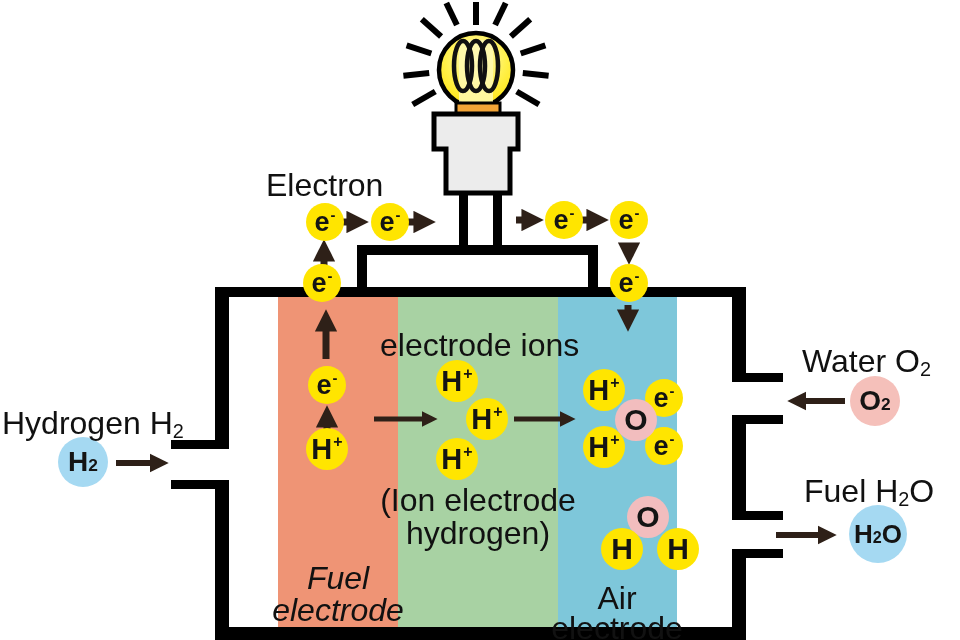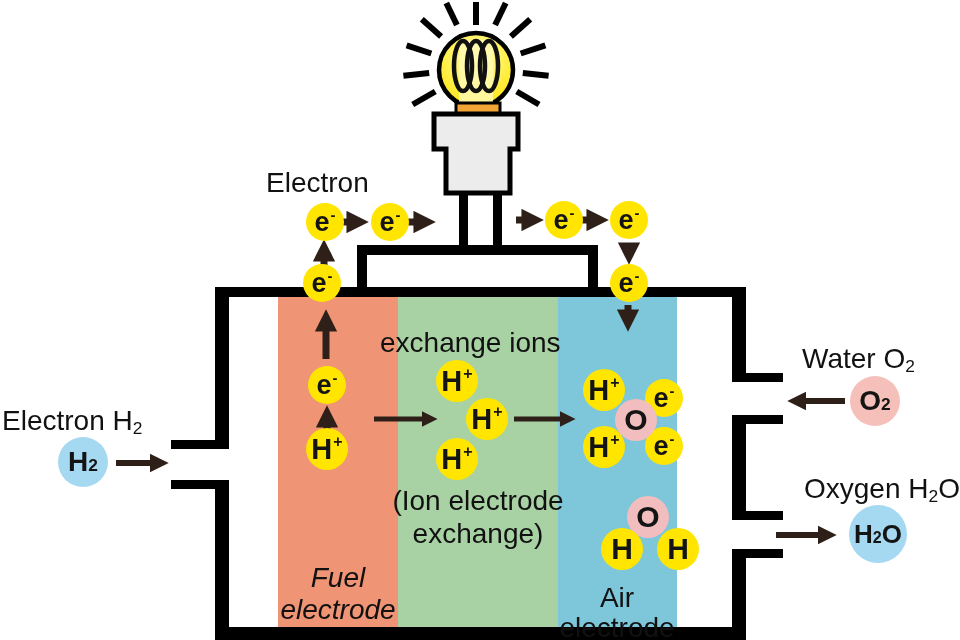--- a/index.html
+++ b/index.html
@@ -17,21 +17,21 @@
   .ion{width:42px;height:42px;background:#FFE500;font-size:29px;}
   .atom{width:42px;height:42px;font-size:30px;}
   .pinkbg{background:#F2BDBE;}
   .yellowbg{background:#FFE500;}
   .mol{background:#A5D9F2;font-size:28px;}
   .mol.o2{background:#F5C0BA;width:50px;height:50px;}
   .mol.h2{width:50px;height:50px;}
   .mol.h2o{width:58px;height:58px;font-size:26px;}
   .sp{font-size:.55em;position:relative;top:-.42em;margin-left:1px;}
   .sb{font-size:.62em;position:relative;top:.22em;}
-  .label{position:absolute;font-size:28px;white-space:nowrap;}
+  .label{position:absolute;font-size:32px;white-space:nowrap;}
   .label.center{text-align:center;}
   svg{position:absolute;left:0;top:0;pointer-events:none;}
 </style>
 </head>
 <body>
 
 <div id="stage">
 
   <div class="band orange"></div>
   <div class="band green"></div>
@@ -197,34 +197,34 @@
       <span>O</span>
       <span class="sb">2</span>
     </div>
   <div class="circ mol h2o" style="left:849px;top:505px;">
       <span>H</span>
       <span class="sb">2</span>
       <span>O</span>
     </div>
 
   <div class="label" style="left:266px;top:167px;">Electron</div>
-  <div class="label" style="left:380px;top:327px;">exchange ions</div>
+  <div class="label" style="left:380px;top:327px;">electrode ions</div>
 
   <div class="label center" style="left:368px;top:484px;width:220px;line-height:33px;">
     <div>(Ion electrode</div>
-    <div>exchange)</div>
+    <div>hydrogen)</div>
   </div>
 
   <div class="label center" style="left:268px;top:562px;width:140px;line-height:32px;font-style:italic;">
     <div>Fuel</div>
     <div>electrode</div>
   </div>
 
   <div class="label center" style="left:547px;top:565px;width:140px;line-height:30px;margin-top:18px;">
     <div>Air</div>
     <div>electrode</div>
   </div>
 
-  <div class="label" style="left:2px;top:405px;"><span>Electron H</span><span class="sb">2</span></div>
+  <div class="label" style="left:2px;top:405px;"><span>Hydrogen H</span><span class="sb">2</span></div>
   <div class="label" style="left:802px;top:343px;"><span>Water O</span><span class="sb">2</span></div>
-  <div class="label" style="left:804px;top:473px;"><span>Oxygen H</span><span class="sb">2</span><span>O</span></div>
+  <div class="label" style="left:804px;top:473px;"><span>Fuel H</span><span class="sb">2</span><span>O</span></div>
 
 </div>
 
 </body></html>

